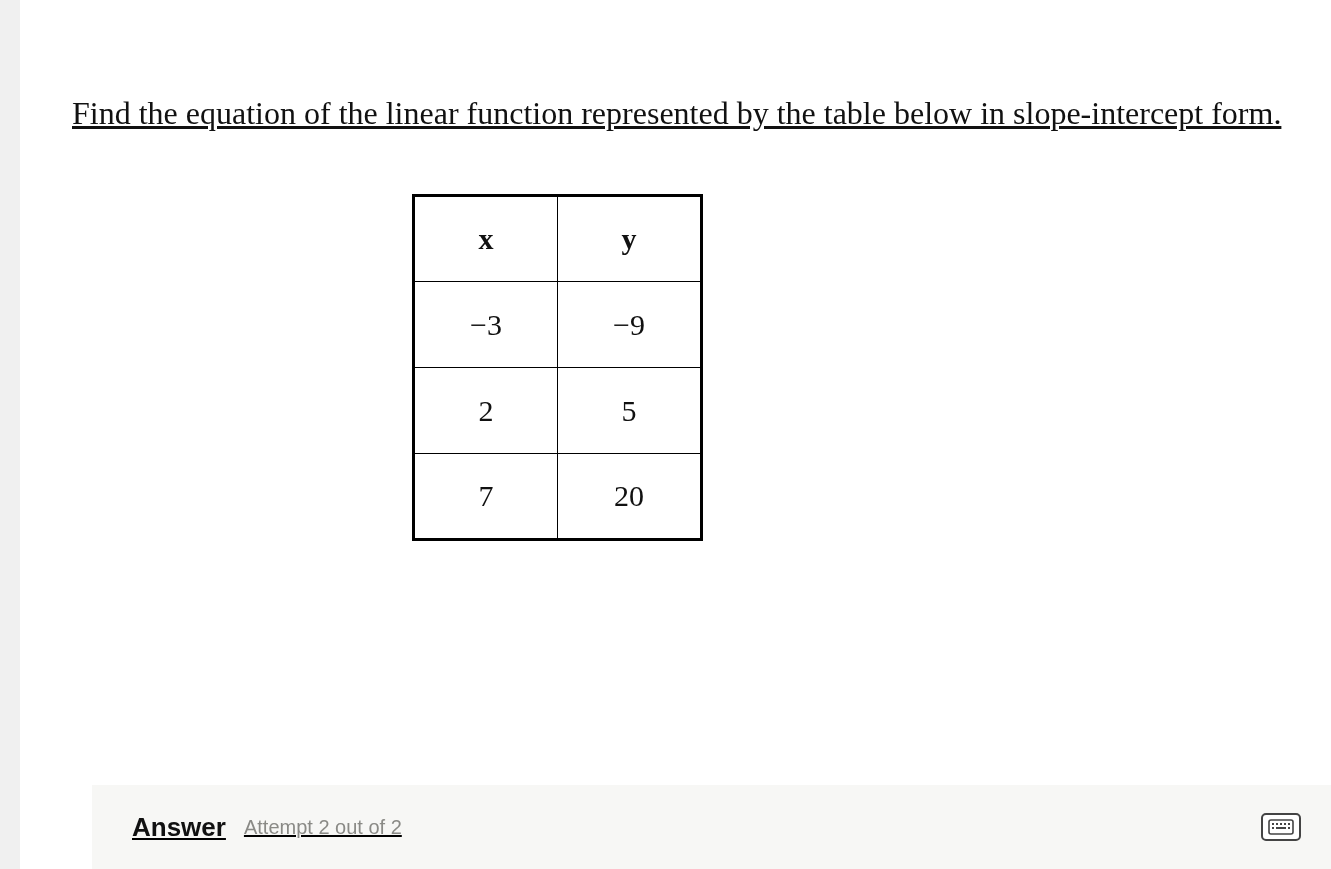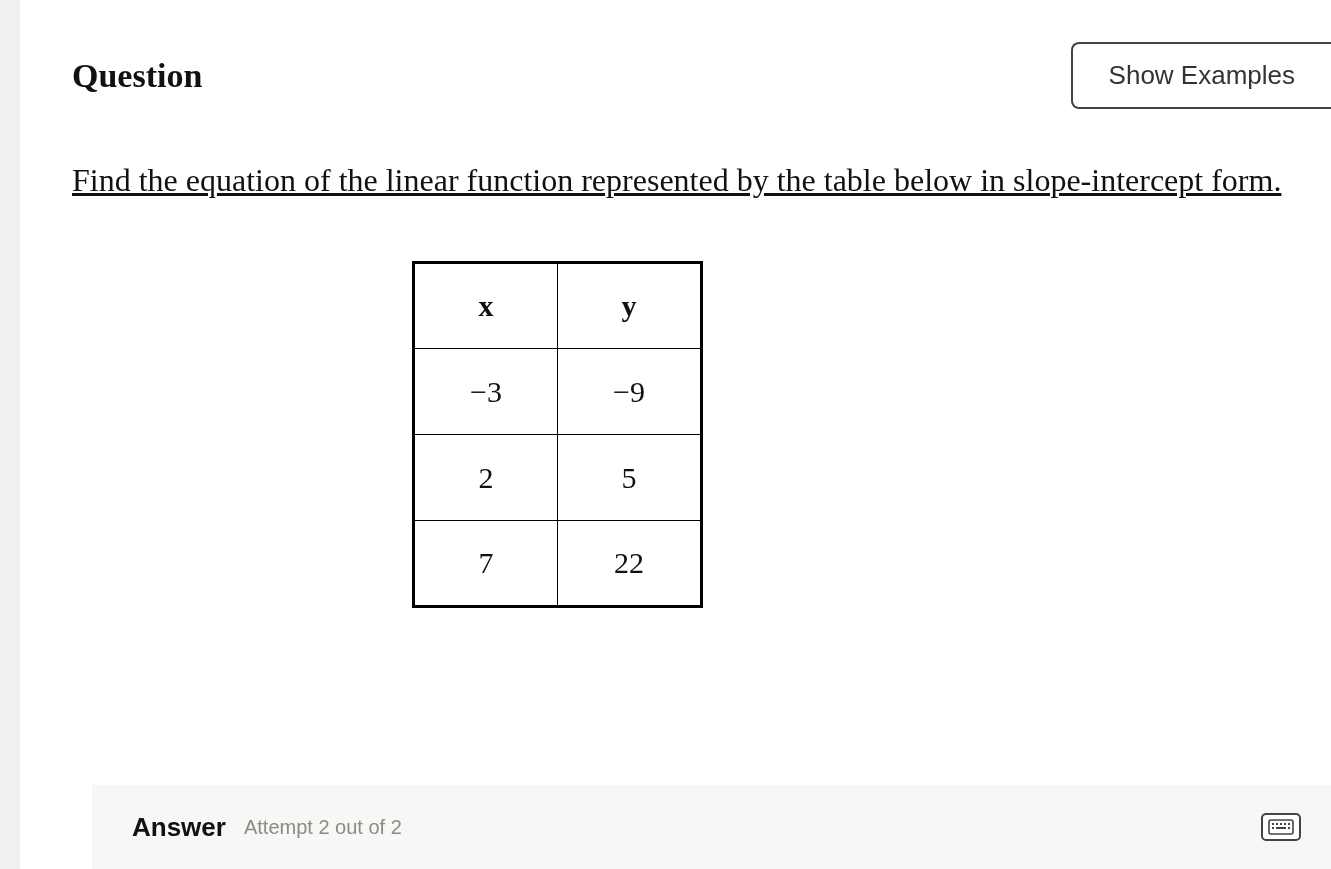--- a/index.html
+++ b/index.html
@@ -83,20 +83,21 @@
     position: absolute;
     left: 72px;
     right: 0;
     bottom: 0;
     height: 84px;
     background: #f7f7f5;
     display: flex;
     align-items: center;
     padding-left: 40px;
     padding-right: 30px;
+    text-decoration: underline;
   }
   .answer-label {
     font-family: -apple-system, 'Segoe UI', 'Helvetica Neue', Arial, sans-serif;
     font-weight: 700;
     font-size: 26px;
     color: #111;
   }
   .attempt-label {
     margin-left: 18px;
     font-family: -apple-system, 'Segoe UI', 'Helvetica Neue', Arial, sans-serif;
@@ -115,45 +116,41 @@
     cursor: pointer;
     background: #fff;
   }
   .keyboard-btn svg { display: block; }
 </style>
 </head>
 <body>
 
 <div class="page">
 
-  <div class="header-row">
-    <div class="question-heading">Question</div>
-    <div class="show-examples">Show Examples</div>
-  </div>
 
   <div class="prompt">Find the equation of the linear function represented by the table below in slope-intercept form.</div>
 
   <div class="table-wrap">
     <table class="data-table">
       <tbody>
           <tr>
         <th>x</th>
         <th>y</th>
       </tr>
       <tr>
         <td>−3</td>
         <td>−9</td>
       </tr>
       <tr>
         <td>2</td>
         <td>5</td>
       </tr>
       <tr>
         <td>7</td>
-        <td>22</td>
+        <td>20</td>
       </tr>
     </tbody>
       </table>
   </div>
 
   <div class="answer-bar">
     <span class="answer-label">Answer</span>
     <span class="attempt-label">Attempt 2 out of 2</span>
     <div class="keyboard-btn">
       <span>

